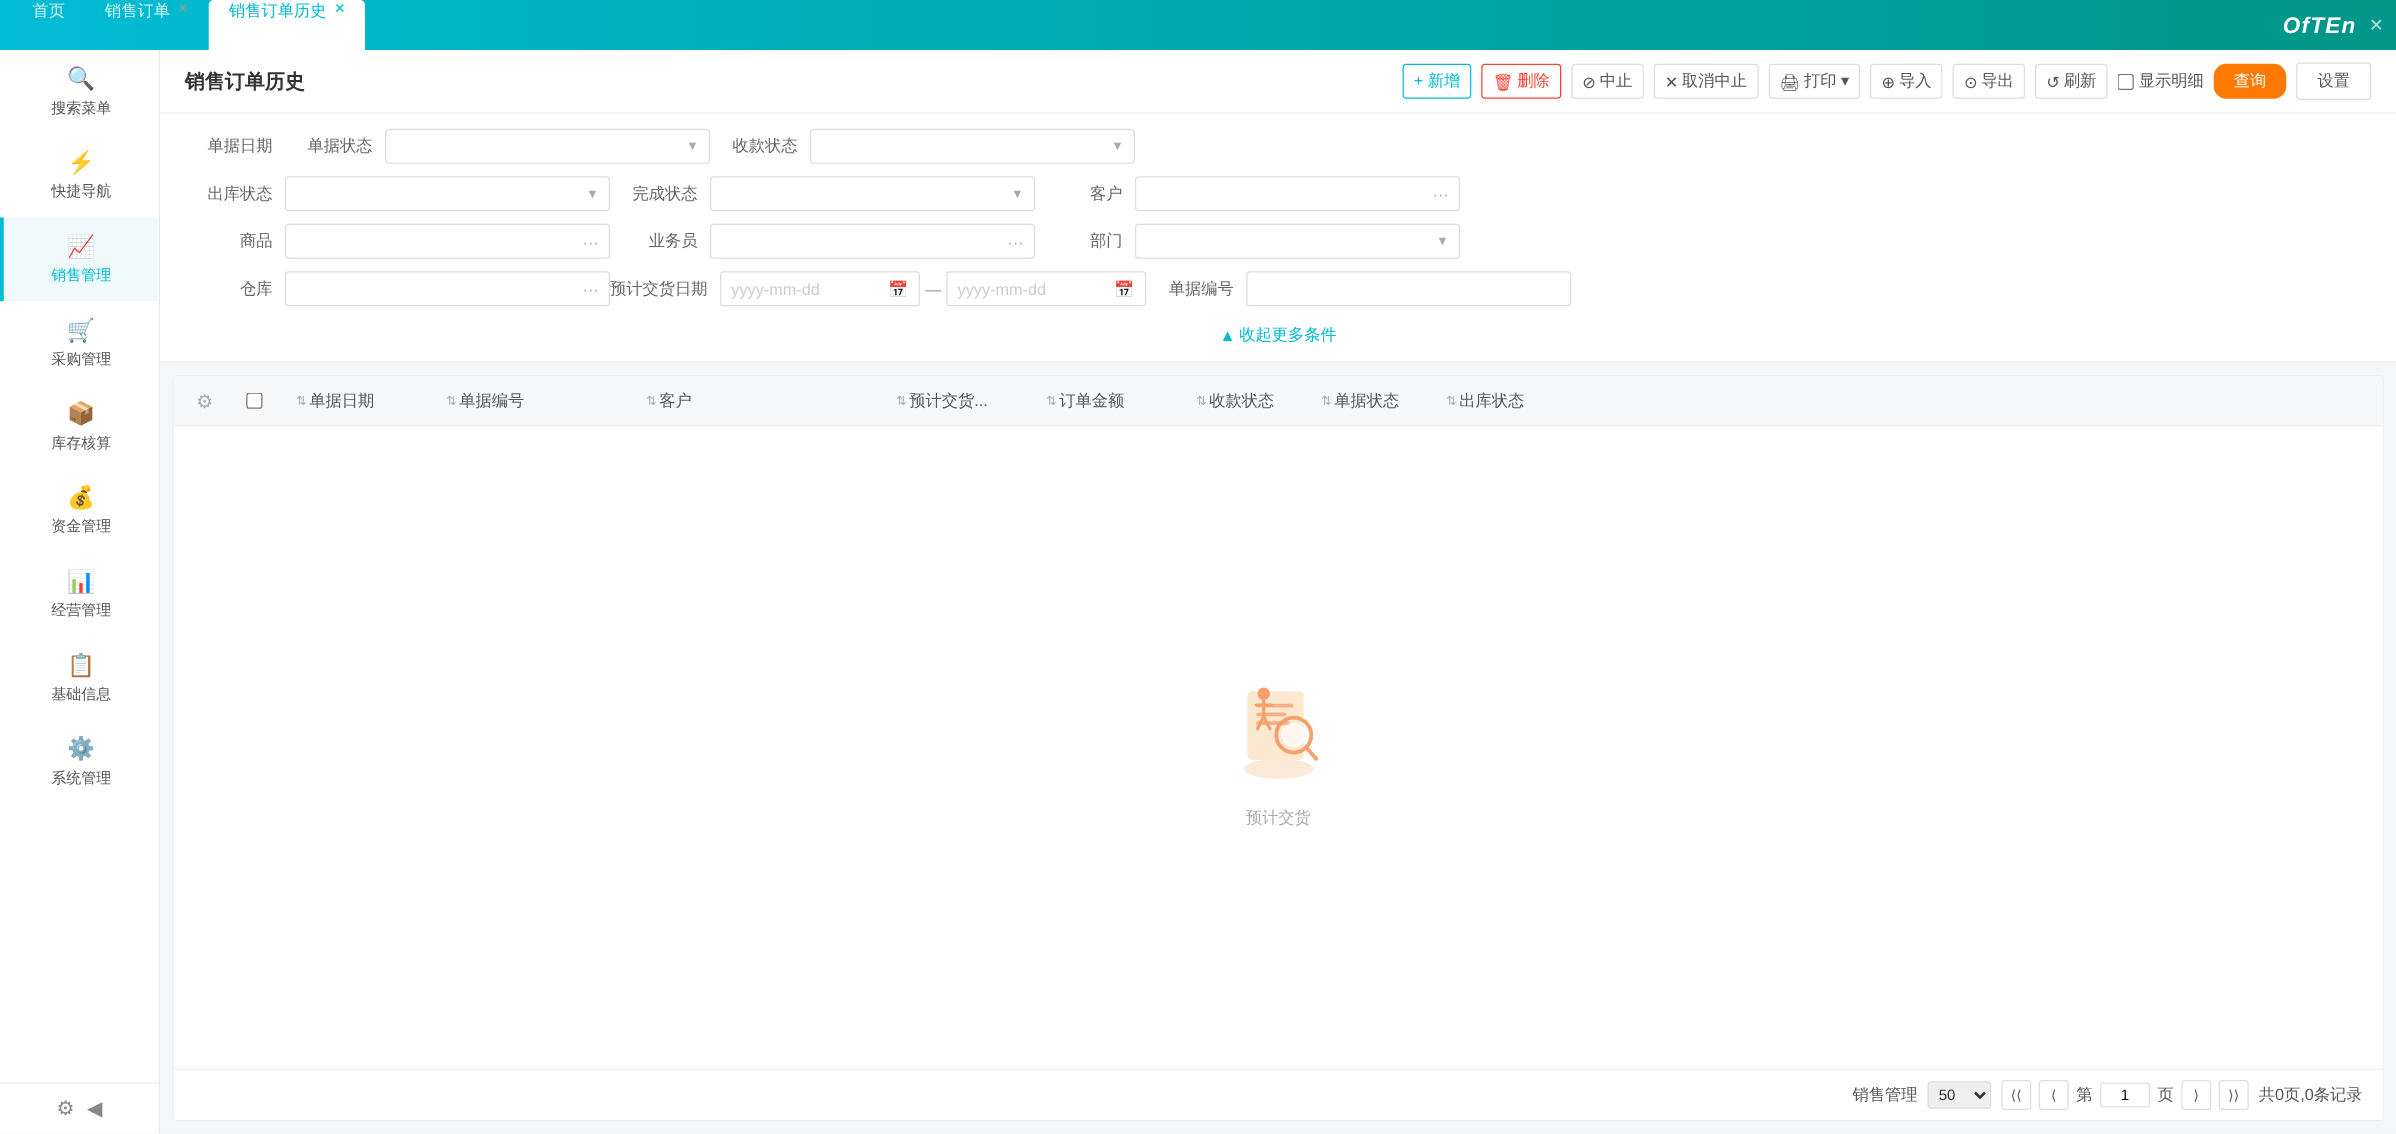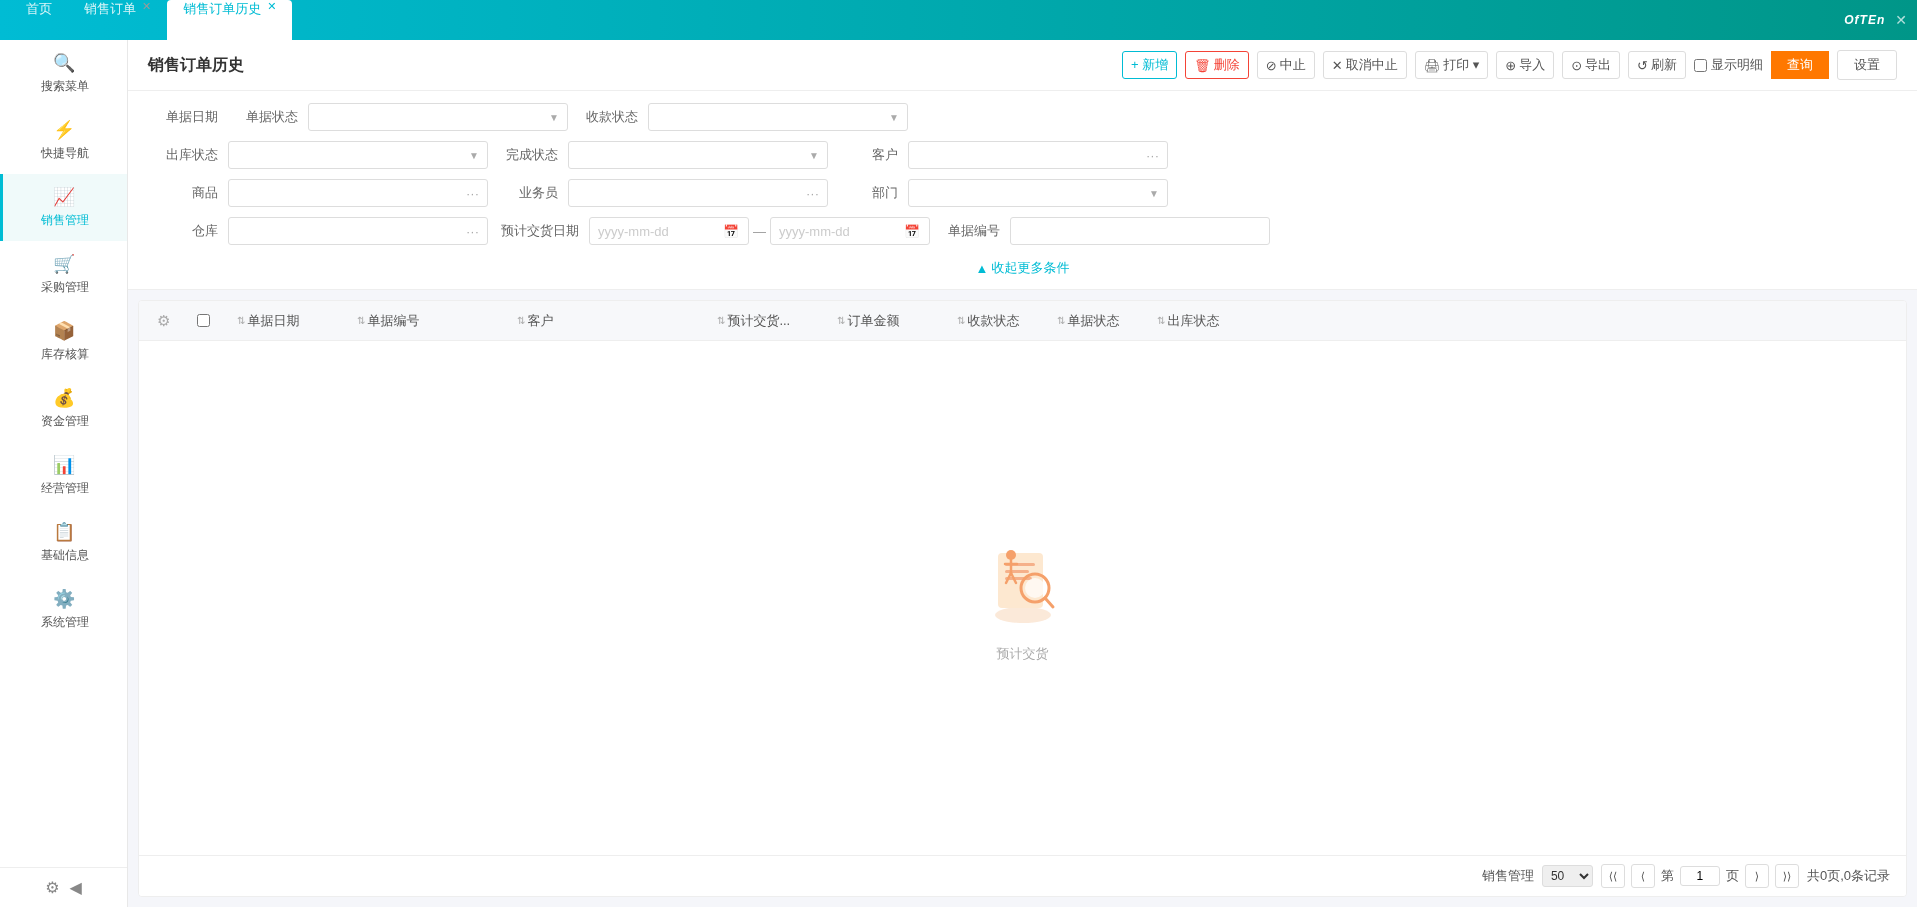--- a/index.html
+++ b/index.html
@@ -128,21 +128,21 @@
       cursor: pointer;
       color: #555;
       font-size: 12px;
     }
     .toolbar-btn.danger { color: #f44336; border-color: #f44336; }
     .btn-query {
       padding: 5px 16px;
       background: #ff7800;
       color: #fff;
       border: none;
-      border-radius: 0;
+      border-radius: 10px;
       cursor: pointer;
       font-size: 13px;
     }
     .btn-setting {
       padding: 5px 16px;
       background: #fff;
       color: #555;
       border: 1px solid #ddd;
       border-radius: 3px;
       cursor: pointer;
@@ -374,21 +374,21 @@
     <div class="top-tab">
       <span>销售订单</span>
       <span class="close-icon">✕</span>
     </div>
     <div class="top-tab active">
       <span>销售订单历史</span>
       <span class="close-icon">✕</span>
     </div>
   </div>
   <div class="top-bar-right">
-    <span style="font-style:italic;font-weight:bold;color:#fff;font-size:12px;letter-spacing:1px;">OfTEn</span>
+    <span style="font-style:italic;font-weight:bold;color:#fff;font-size:18px;letter-spacing:1px;">OfTEn</span>
     <span style="cursor:pointer;font-size:14px;color:rgba(255,255,255,0.7);">✕</span>
   </div>
 </div>
 
 <div class="main-layout">
 
   <div class="sidebar">
     <div class="sidebar-item">
       <span class="si-icon">🔍</span>
       <span class="si-label">搜索菜单</span>
@@ -531,21 +531,21 @@
           <span class="arrow">▼</span>
         </div>
       </div>
 
       <div class="filter-row">
         <span class="filter-label">仓库</span>
         <div class="text-input" style="max-width:260px;flex:1;">
           <span></span>
           <span class="dots">···</span>
         </div>
-        <span class="filter-label" style="min-width:80px;margin-left:13px;">预计交货日期</span>
+        <span class="filter-label" style="min-width:80px;">预计交货日期</span>
         <div class="date-input" style="max-width:160px;flex:1;">
           <span>yyyy-mm-dd</span>
           <span class="cal-icon">📅</span>
         </div>
         <span class="date-sep">—</span>
         <div class="date-input" style="max-width:160px;flex:1;">
           <span>yyyy-mm-dd</span>
           <span class="cal-icon">📅</span>
         </div>
         <span class="filter-label" style="min-width:80px;">单据编号</span>

